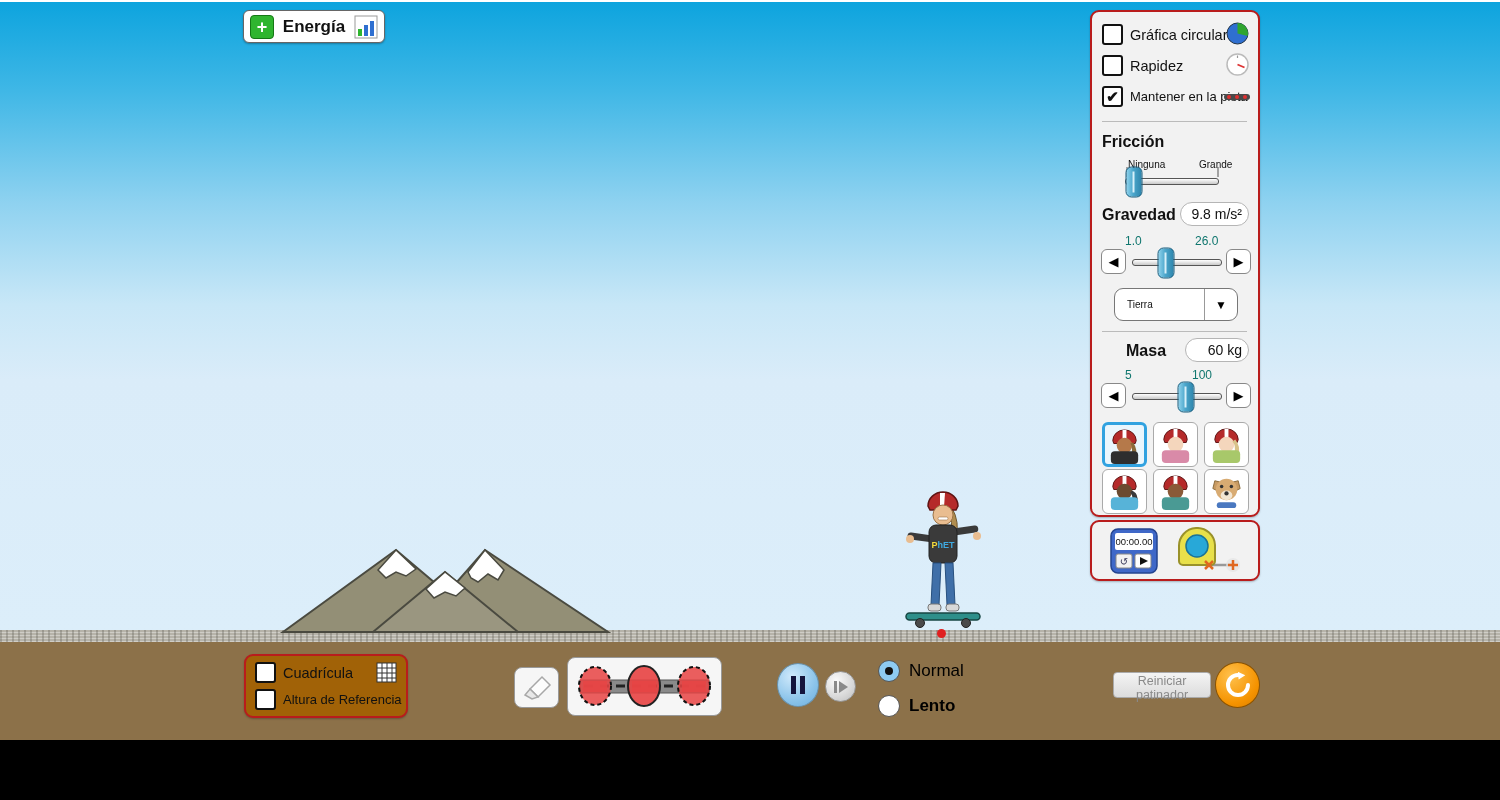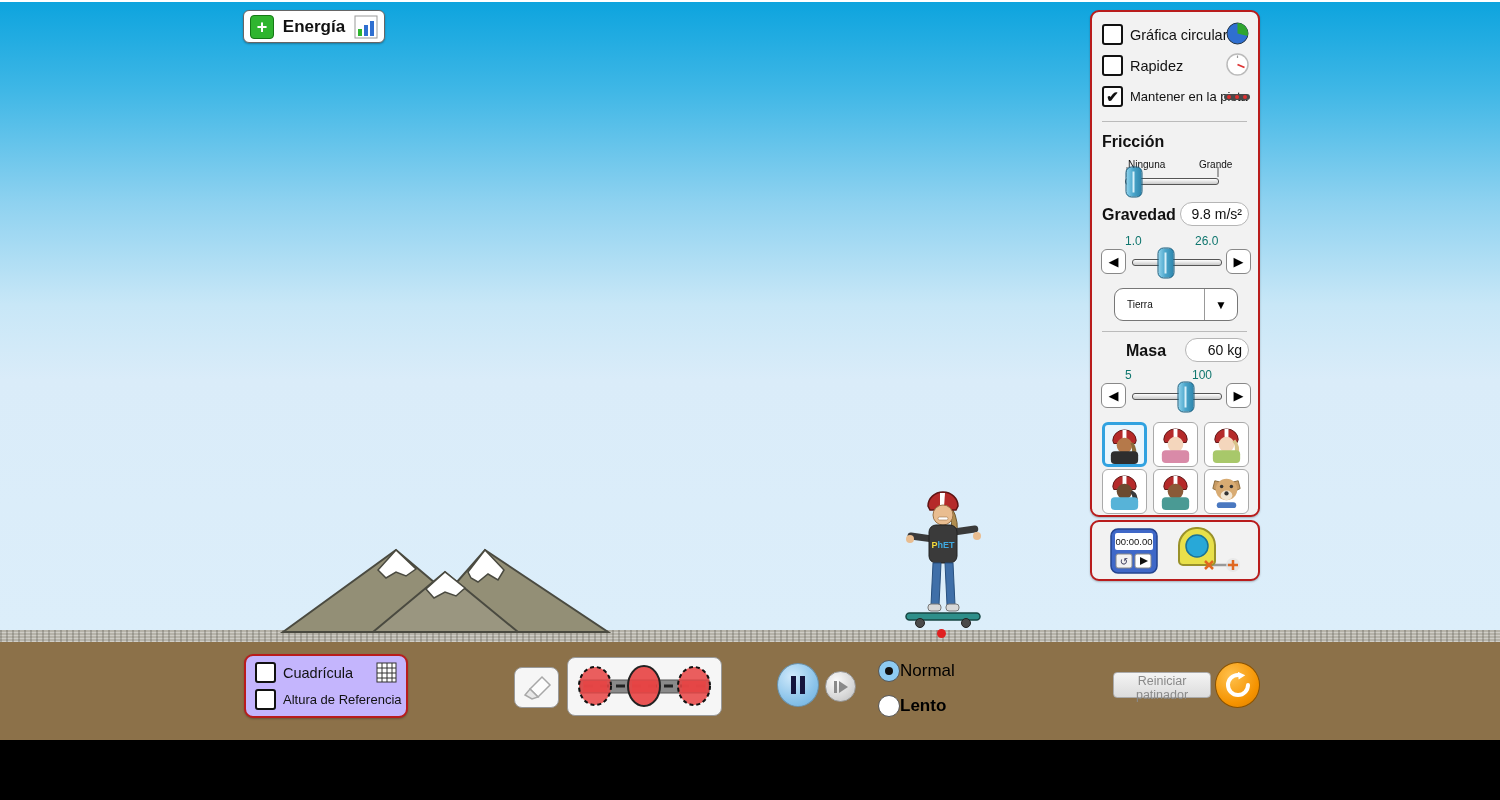--- a/index.html
+++ b/index.html
@@ -40,28 +40,28 @@
   #controlPanel{left:1090px;top:10px;width:166px;height:503px;}
   #toolsPanel{left:1090px;top:520px;width:166px;height:57px;display:flex;align-items:center;justify-content:space-evenly;}
   .char-btn{position:absolute;width:45px;height:45px;background:#fff;border:1px solid #aaa;border-radius:6px;padding:0;cursor:pointer;}
   .char-btn.selected{border:3px solid #31a2e0;background:#eaf6fd;}
   .dropdown{position:absolute;left:22px;width:122px;height:31px;background:#fff;border:1px solid #777;border-radius:9px;
         display:flex;align-items:center;cursor:pointer;}
   .dropdown .dd-label{flex:1;font-size:10px;padding-left:12px;color:#111;}
   .dropdown .dd-arrow{width:32px;height:100%;border-left:1px solid #999;display:flex;align-items:center;justify-content:center;font-size:12px;color:#000;}
 
   
-  #gridPanel{left:244px;top:654px;width:164px;height:64px;background:#c4b5fd;display:flex;flex-direction:column;justify-content:space-evenly;padding:0 9px;box-sizing:border-box;}
+  #gridPanel{left:244px;top:654px;width:164px;height:64px;background:#a16207;display:flex;flex-direction:column;justify-content:space-evenly;padding:0 9px;box-sizing:border-box;}
   .tool-btn{position:absolute;background:#f6f6f6;border:1px solid #999;border-radius:8px;cursor:pointer;display:flex;align-items:center;justify-content:center;}
   #eraserBtn{left:514px;top:667px;width:45px;height:41px;}
   #trackBtn{left:567px;top:657px;width:155px;height:59px;}
   .round-btn{position:absolute;border-radius:50%;cursor:pointer;border:1px solid #6a93ad;display:flex;align-items:center;justify-content:center;}
   #pauseBtn{left:777px;top:663px;width:42px;height:44px;background:radial-gradient(circle at 35% 30%,#cfe9fb,#8cc4ea 60%,#6aaede);}
   #stepBtn{left:825px;top:671px;width:31px;height:31px;background:radial-gradient(circle at 35% 30%,#fafafa,#d8d8d8 60%,#bdbdbd);border-color:#999;}
-  .radio-row{position:absolute;display:flex;align-items:center;gap:0;cursor:pointer;}
+  .radio-row{position:absolute;display:flex;align-items:center;gap:9px;cursor:pointer;}
   .radio{width:20px;height:20px;border-radius:50%;background:#fff;border:1px solid #555;display:flex;align-items:center;justify-content:center;}
   .radio.selected{background:#8ecbf2;}
   .radio.selected:after{content:"";width:8px;height:8px;border-radius:50%;background:#111;}
   .radio-label{font-size:17px;color:#000;}
   #restartSkater{position:absolute;left:1113px;top:672px;width:98px;height:26px;background:linear-gradient(#f4f4f4,#dcdcdc);
         border:1px solid #aaa;border-radius:4px;font-size:12.5px;color:#8a8a8a;font-family:"Liberation Sans",sans-serif;cursor:pointer;}
   #resetAll{position:absolute;left:1215px;top:662px;width:45px;height:46px;border-radius:50%;cursor:pointer;border:1px solid #8a5200;
         background:radial-gradient(circle at 35% 30%,#ffc14d,#f59300 65%,#d87c00);display:flex;align-items:center;justify-content:center;}
 
   

